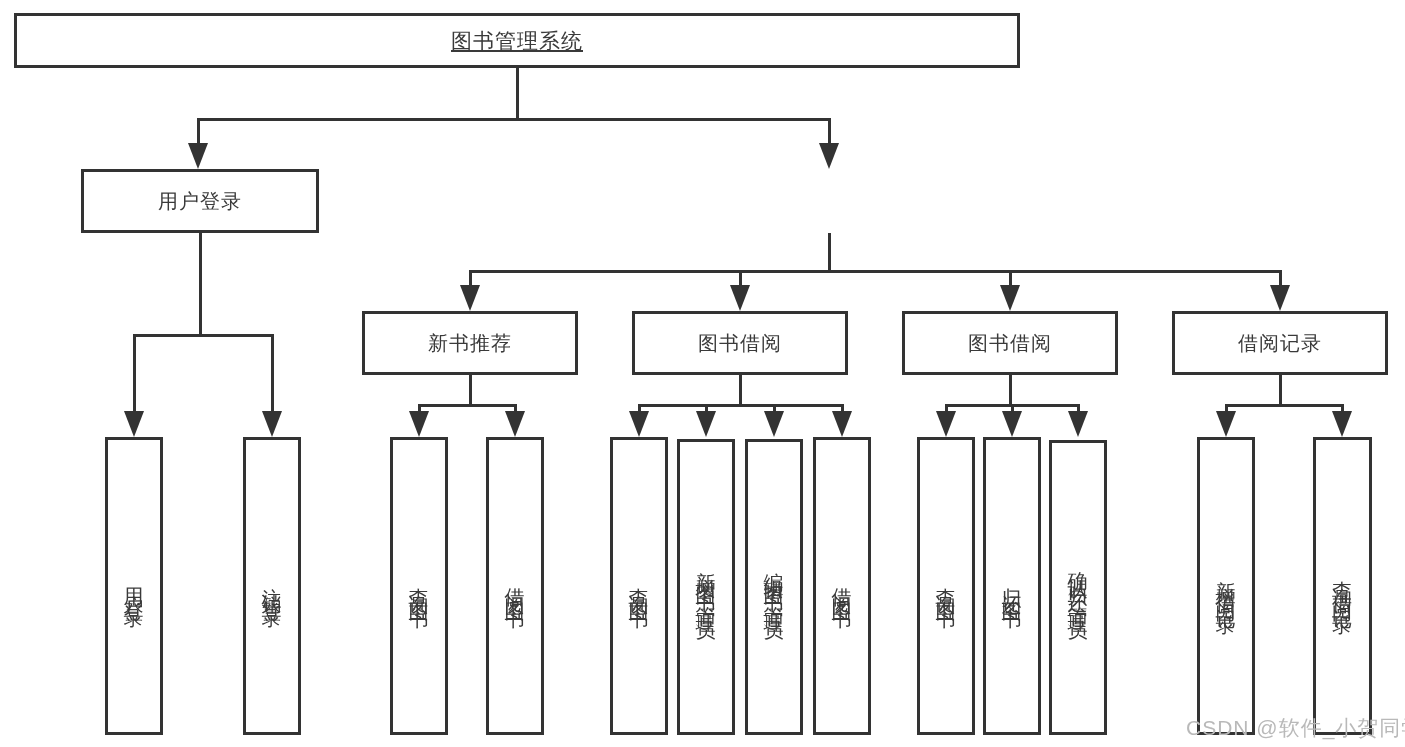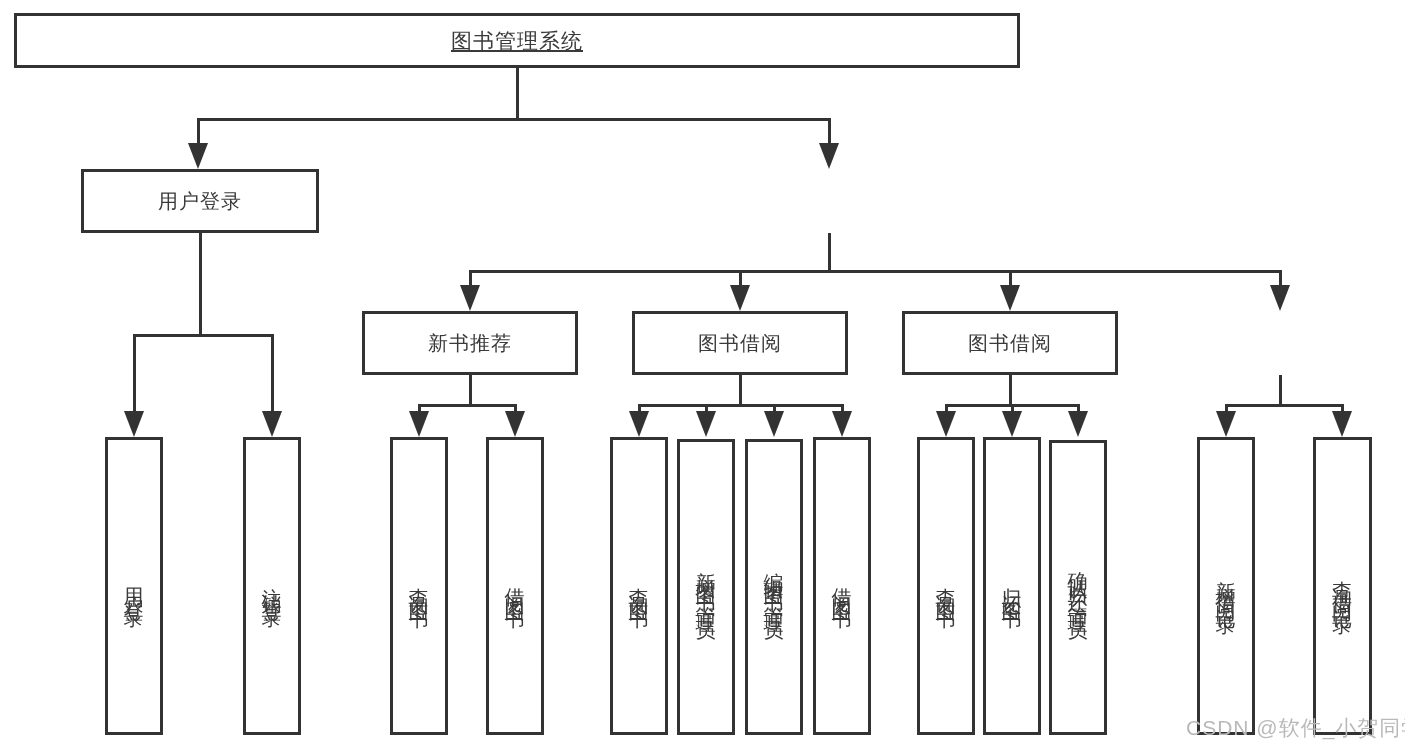--- a/index.html
+++ b/index.html
@@ -77,20 +77,23 @@
 
   <div class="box" style="left:632px;top:311px;width:216px;height:64px;">
     <span class="htext">图书借阅</span>
   </div>
   <div class="box" style="left:362px;top:311px;width:216px;height:64px;">
     <span class="htext">新书推荐</span>
   </div>
   <div class="box" style="left:902px;top:311px;width:216px;height:64px;">
     <span class="htext">图书借阅</span>
   </div>
+  <div class="box" style="left:1172px;top:311px;width:216px;height:64px;">
+    <span class="htext">借阅记录</span>
+  </div>
 
   <div class="vline" style="left:469px;top:375px;height:32px;"></div>
   <div class="hline" style="left:418px;top:404px;width:99px;"></div>
   <div class="vline" style="left:418px;top:404px;height:12px;"></div>
   <div class="arrow" style="left:409px;top:411px;"></div>
   <div class="vline" style="left:514px;top:404px;height:12px;"></div>
   <div class="arrow" style="left:505px;top:411px;"></div>
 
   <div class="vline" style="left:739px;top:375px;height:32px;"></div>
   <div class="hline" style="left:638px;top:404px;width:205px;"></div>

